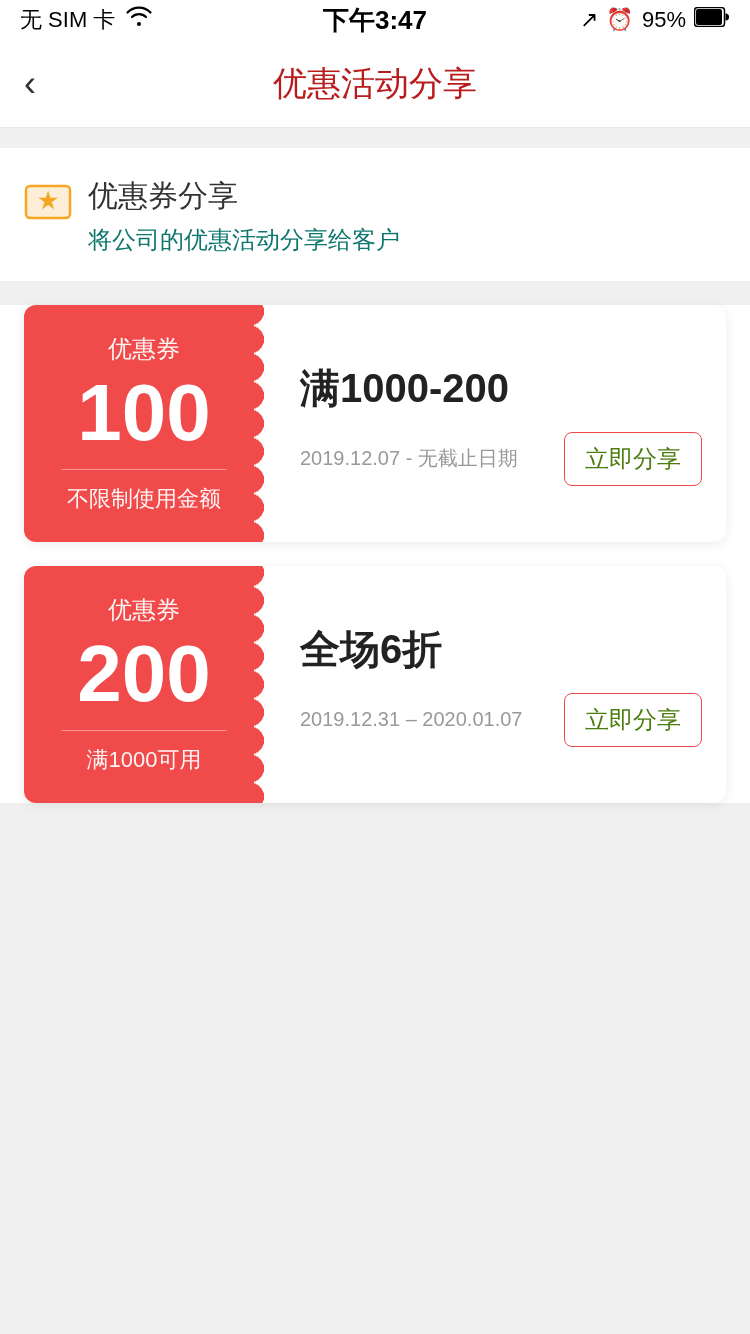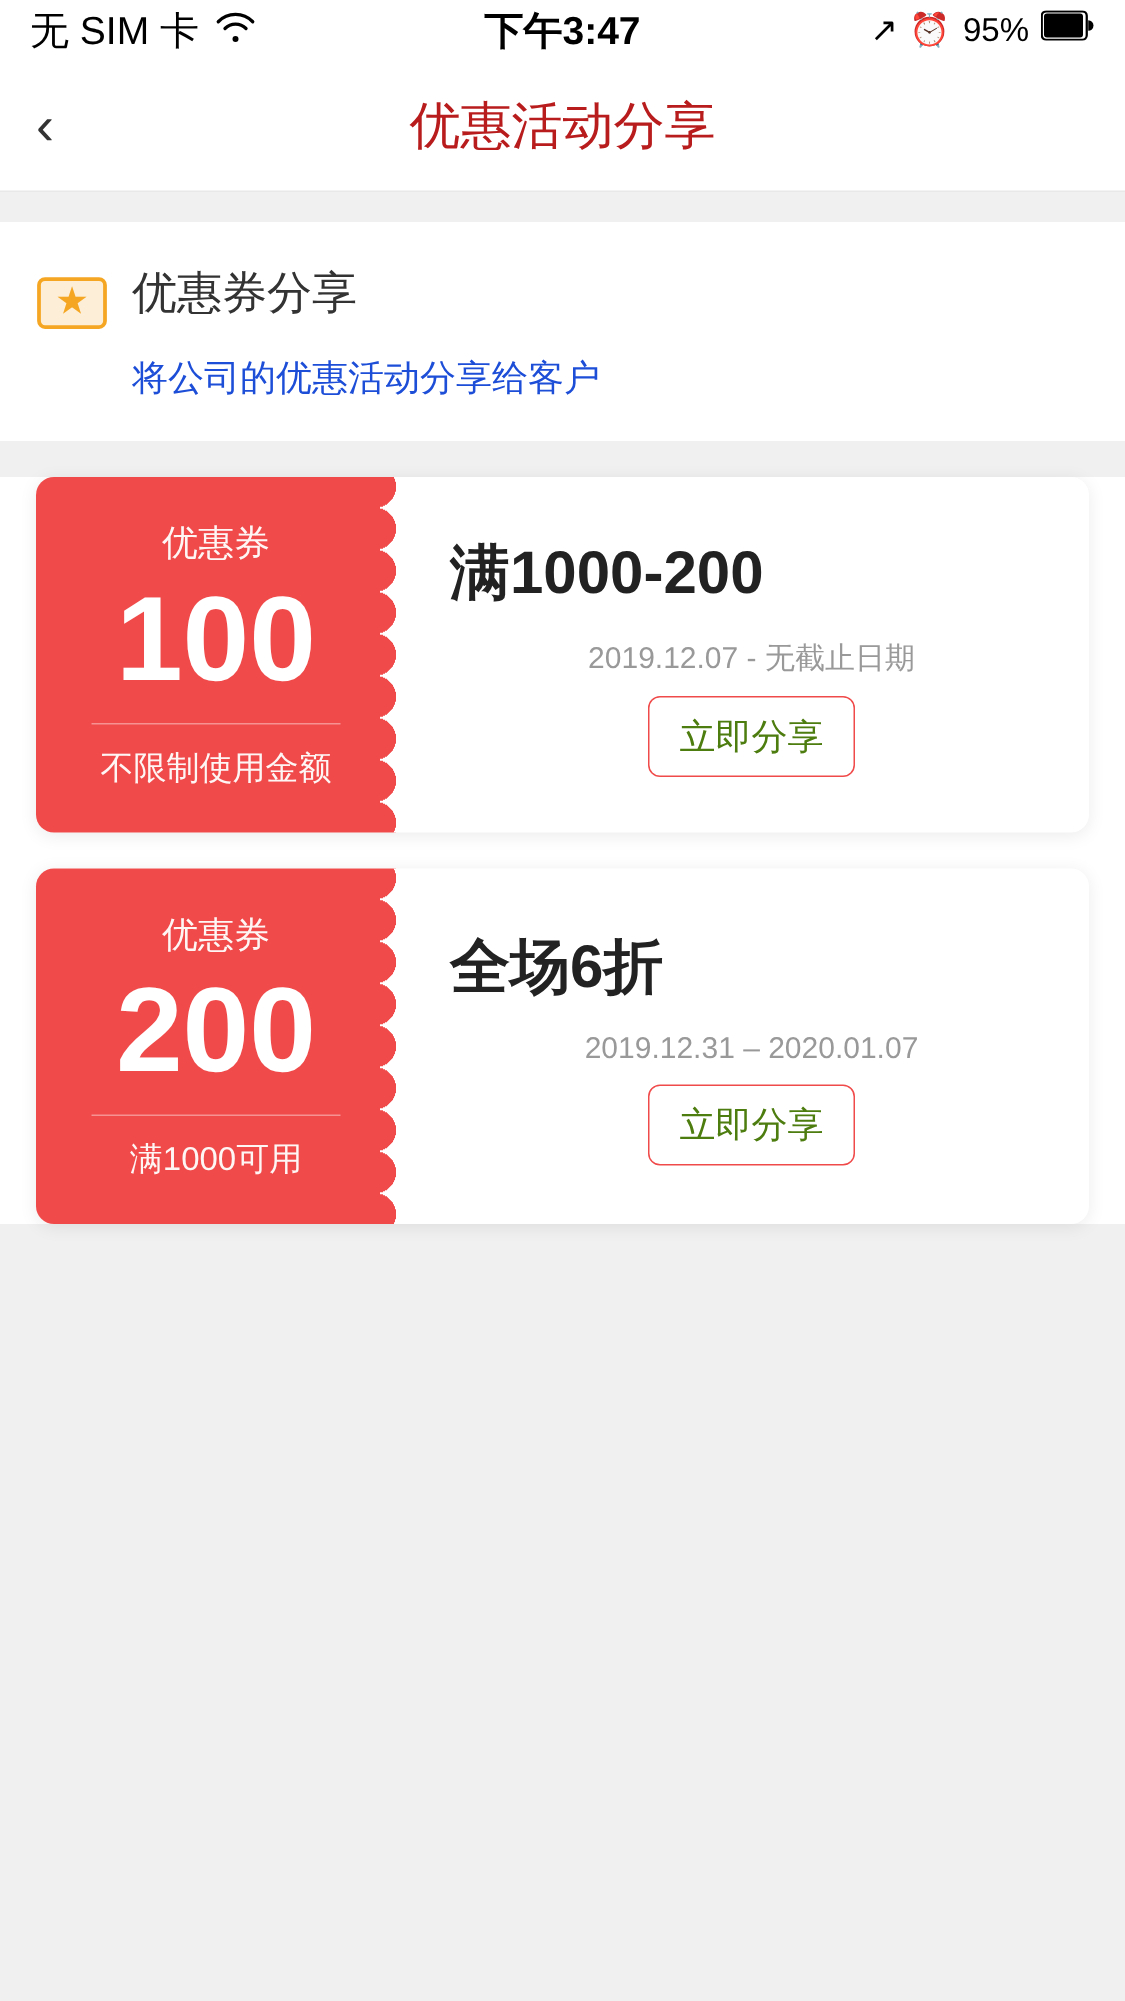--- a/index.html
+++ b/index.html
@@ -19,23 +19,23 @@
       background: #fff;
       display: flex;
       align-items: center;
       justify-content: space-between;
       padding: 0 20px;
       font-size: 24px;
       font-weight: 500;
     }
     .status-left {
       display: flex;
-      align-items: center;
+      align-items: flex-start;
       gap: 10px;
-      font-size: 26px;
+      font-size: 22px;
     }
     .status-center {
       font-size: 26px;
       font-weight: 600;
       position: absolute;
       left: 50%;
       transform: translateX(-50%);
     }
     .status-right {
       display: flex;
@@ -91,22 +91,22 @@
     }
     .section-text-wrap {}
     .section-title {
       font-size: 30px;
       font-weight: 500;
       color: #333;
       line-height: 1.3;
     }
     .section-subtitle {
       font-size: 24px;
-      color: #1d4ed8;
-      margin-top: 21px;
+      color: #0f766e;
+      margin-top: 8px;
       line-height: 1.4;
     }
 
     
     .coupon-list {
       background: #fff;
       padding: 0;
     }
 
     
@@ -189,21 +189,20 @@
     .coupon-name {
       font-size: 40px;
       font-weight: 600;
       color: #222;
     }
     .coupon-bottom-row {
       display: flex;
       align-items: center;
       justify-content: space-between;
       gap: 12px;
-      flex-direction: column;
     }
     .coupon-date {
       font-size: 20px;
       color: #999;
       flex: 1;
     }
     .share-btn {
       border: 1.5px solid #f04a4a;
       border-radius: 8px;
       padding: 10px 20px;

